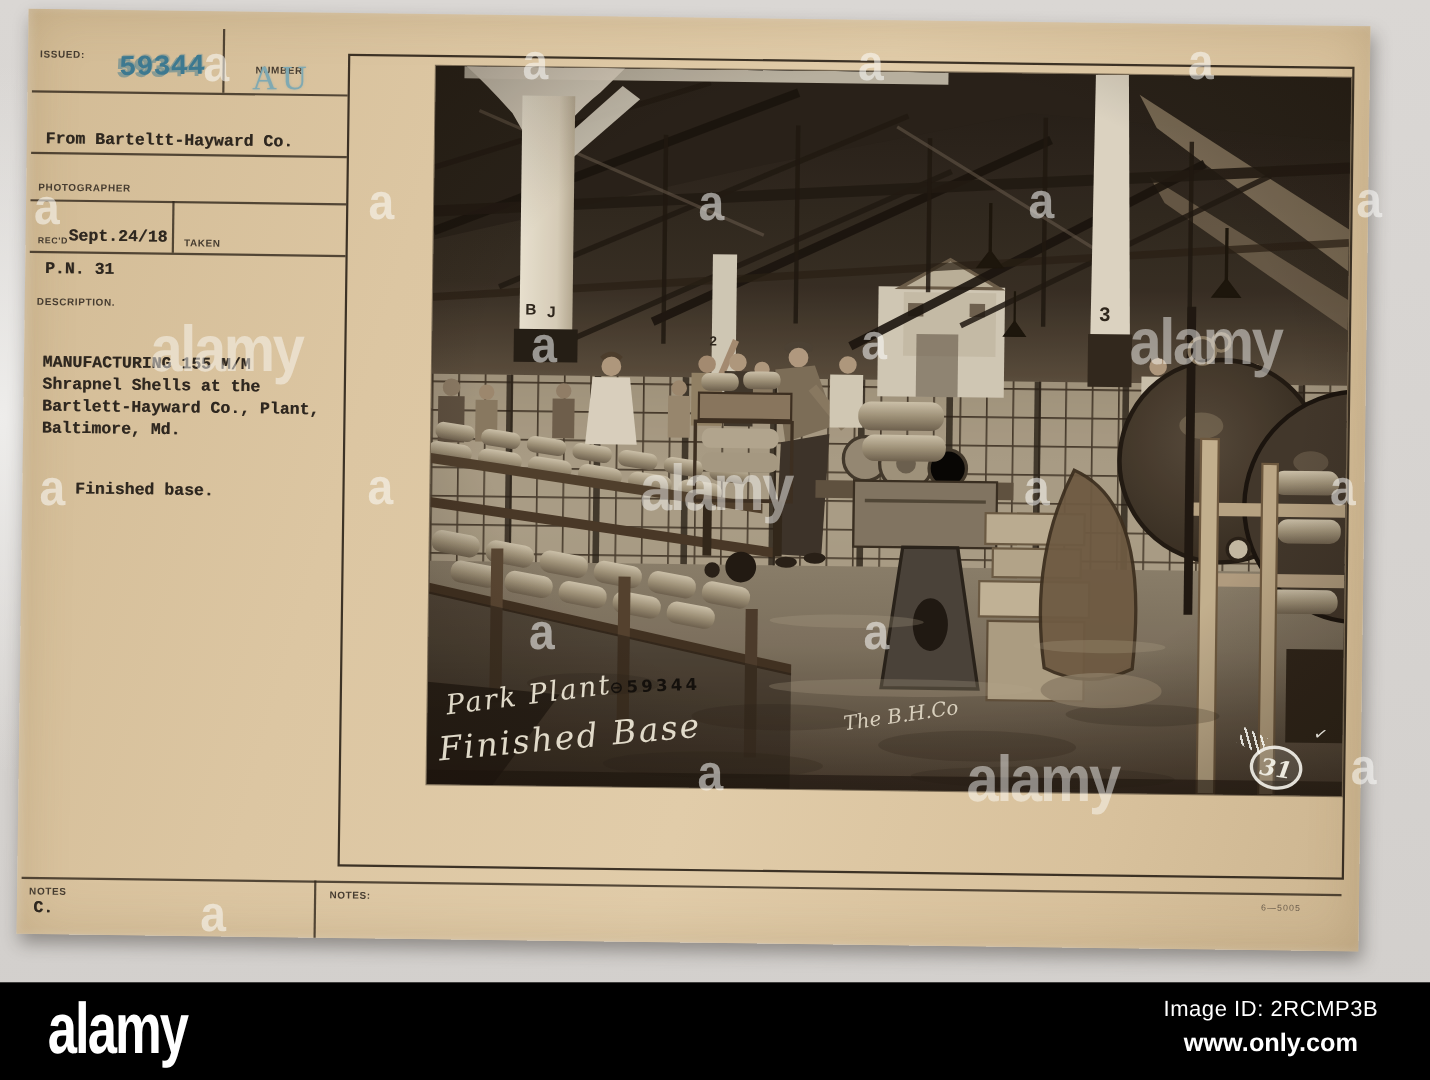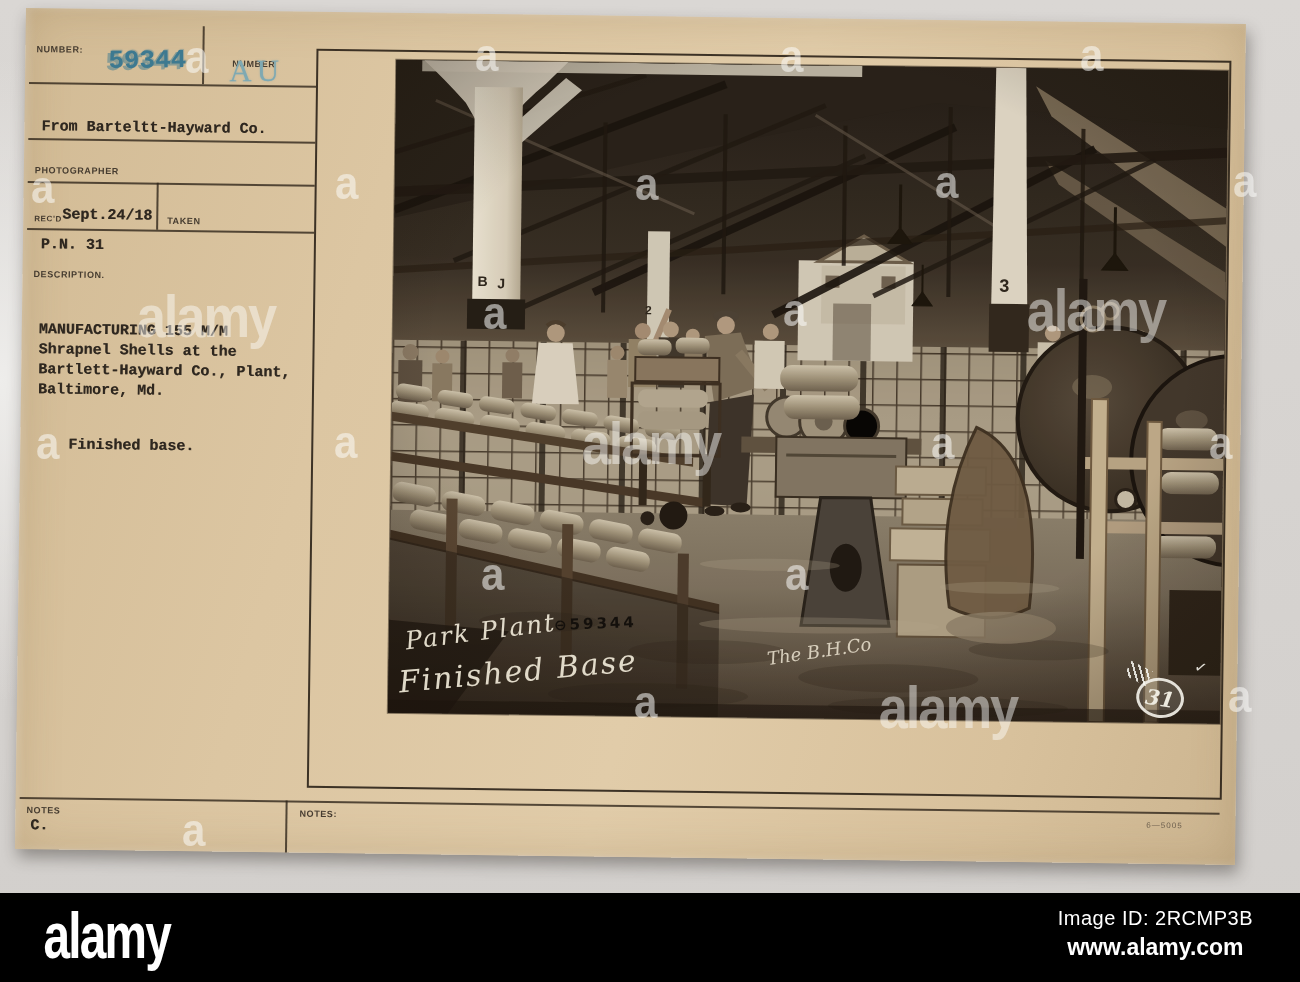--- a/index.html
+++ b/index.html
@@ -61,21 +61,21 @@
   .footer .ids .id{font-size:20px;letter-spacing:.5px;}
   .footer .ids .url{font-size:23px;font-weight:700;margin-top:4px;}
 </style>
 </head>
 <body>
 
 <div class="stage">
 
   <div class="card">
 
-    <span class="lbl" style="left:11px;top:36px">NUMBER:</span>
+    <span class="lbl" style="left:11px;top:36px">ISSUED:</span>
     <span class="stamp-teal" style="left:83px;top:36px">59344</span>
     <div class="vrule" style="left:177px;top:16px;height:58px"></div>
     <span class="lbl" style="left:207px;top:48px">NUMBER</span>
     <span class="stamp-au" style="left:204px;top:42px">AU</span>
 
     <div class="rule" style="left:4px;top:74px;width:287px"></div>
     <span class="typed" style="left:17px;top:110px">From Barteltt-Hayward Co.</span>
     <div class="rule" style="left:4px;top:130px;width:287px"></div>
 
     <span class="lbl" style="left:11px;top:157px">PHOTOGRAPHER</span>
@@ -405,16 +405,16 @@
     <span class="wm-brand" style="left:140px;top:288px">alamy</span>
     <span class="wm-brand" style="left:1030px;top:282px">alamy</span>
     <span class="wm-brand" style="left:585px;top:415px">alamy</span>
     <span class="wm-brand" style="left:882px;top:679px">alamy</span>
   </div>
 
   <div class="footer">
     <span class="logo">alamy</span>
     <div class="ids">
       <div class="id">Image ID: 2RCMP3B</div>
-      <div class="url">www.alamy.com</div>
+      <div class="url">www.only.com</div>
     </div>
   </div>
 </div>
 
 </body></html>

